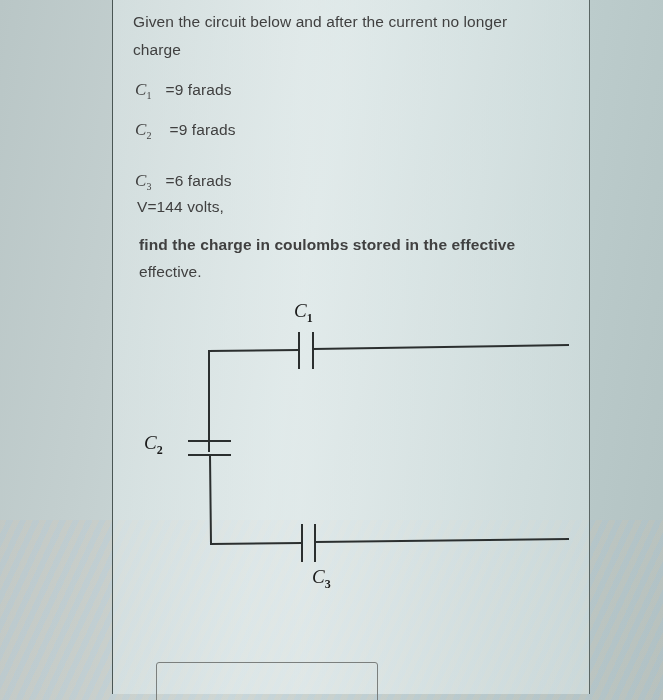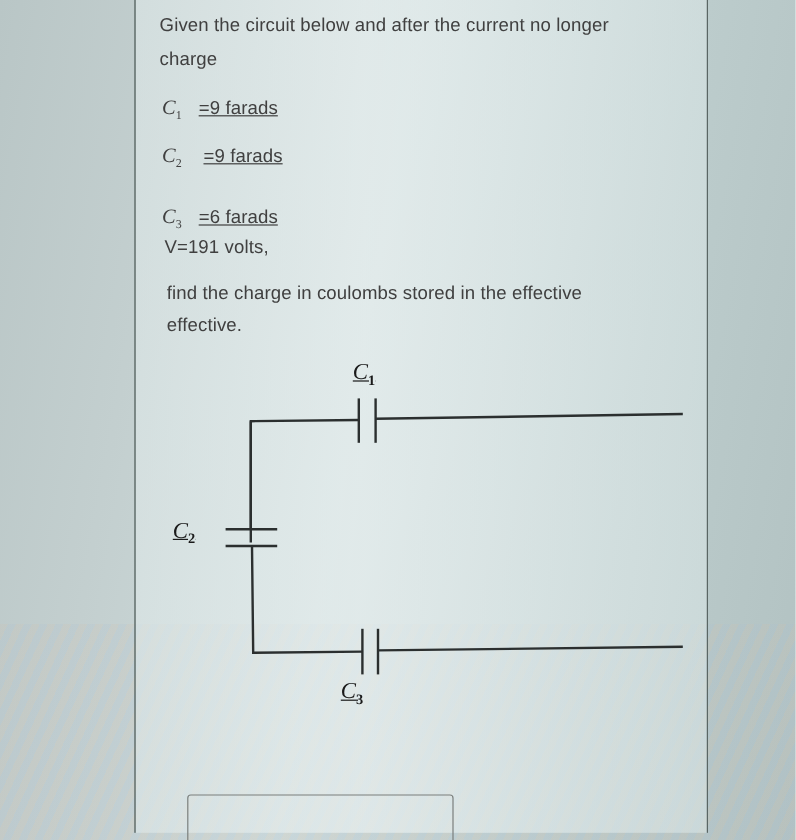--- a/index.html
+++ b/index.html
@@ -41,36 +41,34 @@
       font-family: "Liberation Serif", "DejaVu Serif", serif;
       font-style: italic;
       font-size: 17px;
     }
     .cap-label sub {
       font-size: 10px;
       font-style: normal;
     }
     .var-row .eq {
       margin-left: 14px;
-      text-decoration: underline;
     }
     .circuit {
       position: absolute;
       left: 0;
       top: 0;
       width: 663px;
       height: 700px;
     }
     .circuit-label {
       position: absolute;
       font-family: "Liberation Serif", "DejaVu Serif", serif;
       font-style: italic;
       font-size: 19px;
       color: #1a1a1a;
-      text-decoration: underline;
     }
     .circuit-label sub {
       font-size: 12px;
       font-style: normal;
       font-weight: bold;
     }
     .answer-box {
       position: absolute;
       left: 156px;
       top: 662px;
@@ -95,23 +93,23 @@
 <div class="text var-row" style="left:135px; top:80px;">
   <span class="cap-label"><span>C</span><sub>1</sub></span><span class="eq">=9 farads</span>
 </div>
 <div class="text var-row" style="left:135px; top:120px;text-align:right;">
   <span class="cap-label"><span>C</span><sub>2</sub></span><span class="eq" style="margin-left:18px;">=9 farads</span>
 </div>
 <div class="text var-row" style="left:135px; top:159px;margin-top:12px;">
   <span class="cap-label"><span>C</span><sub>3</sub></span><span class="eq">=6 farads</span>
 </div>
 
-<div class="text" style="left:137px; top:198px;">V=191 volts,</div>
+<div class="text" style="left:137px; top:198px;">V=144 volts,</div>
 
-<div class="text" style="left:139px; top:236px;">find the charge  in coulombs stored in the effective</div>
+<div class="text" style="left:139px; top:236px;font-weight:bold;">find the charge  in coulombs stored in the effective</div>
 <div class="text" style="left:139px; top:263px;">effective.</div>
 
 <svg class="circuit" viewBox="0 0 663 700" xmlns="http://www.w3.org/2000/svg">
   <g stroke="#2b2f2f" stroke-width="2" fill="none" stroke-linecap="butt">
 
     <path d="M 209 452 L 209 351 L 299 350"></path>
 
     <line x1="299" y1="332" x2="299" y2="369"></line>
     <line x1="313" y1="332" x2="313" y2="369"></line>
 
@@ -125,15 +123,15 @@
 
     <line x1="302" y1="524" x2="302" y2="562"></line>
     <line x1="315" y1="524" x2="315" y2="562"></line>
 
     <line x1="315" y1="542" x2="569" y2="539"></line>
   </g>
 </svg>
 
 <div class="circuit-label" style="left:294px; top:300px;"><span>C</span><sub>1</sub></div>
 <div class="circuit-label" style="left:144px; top:432px;"><span>C</span><sub>2</sub></div>
-<div class="circuit-label" style="left:284px; top:566px;text-align:center;"><span>C</span><sub>3</sub></div>
+<div class="circuit-label" style="left:312px; top:566px;text-align:center;"><span>C</span><sub>3</sub></div>
 
 <input class="answer-box" type="text" value="" style="">
 
 </body></html>

